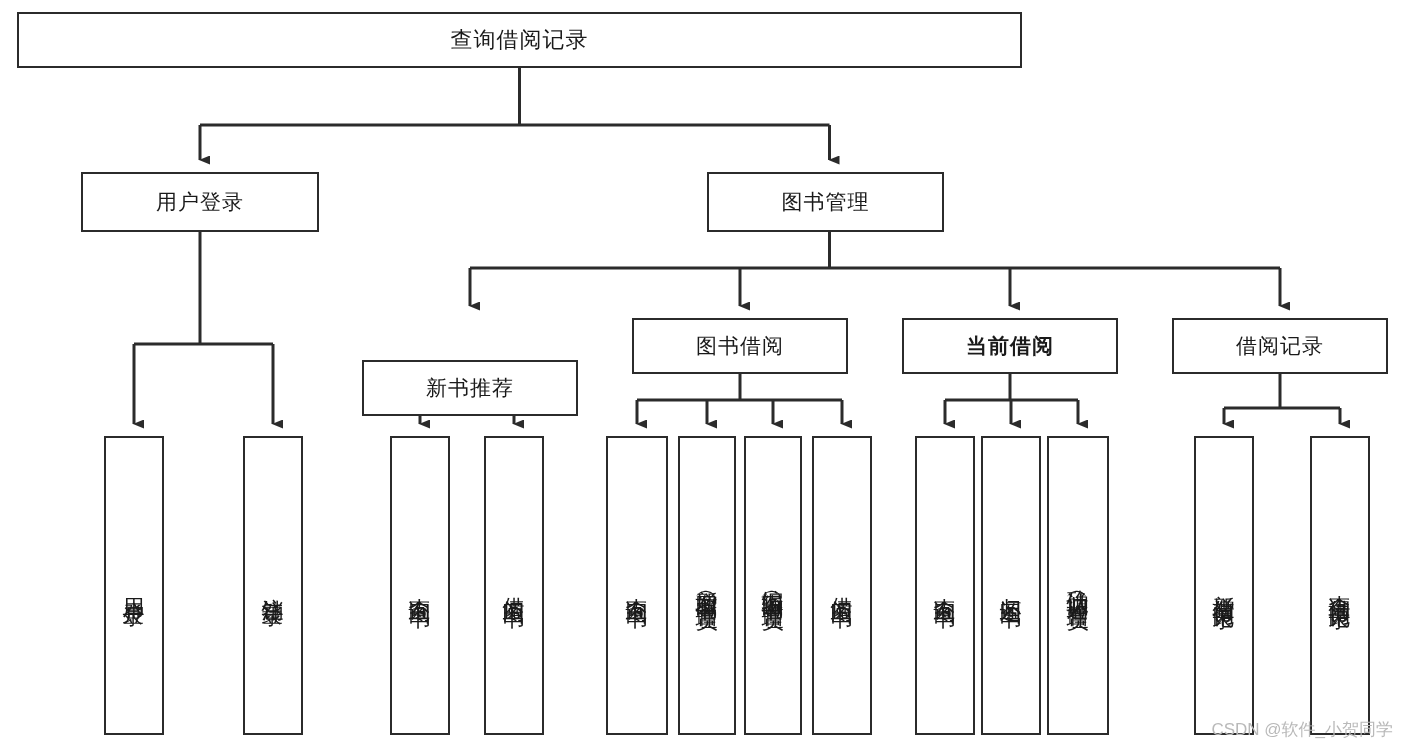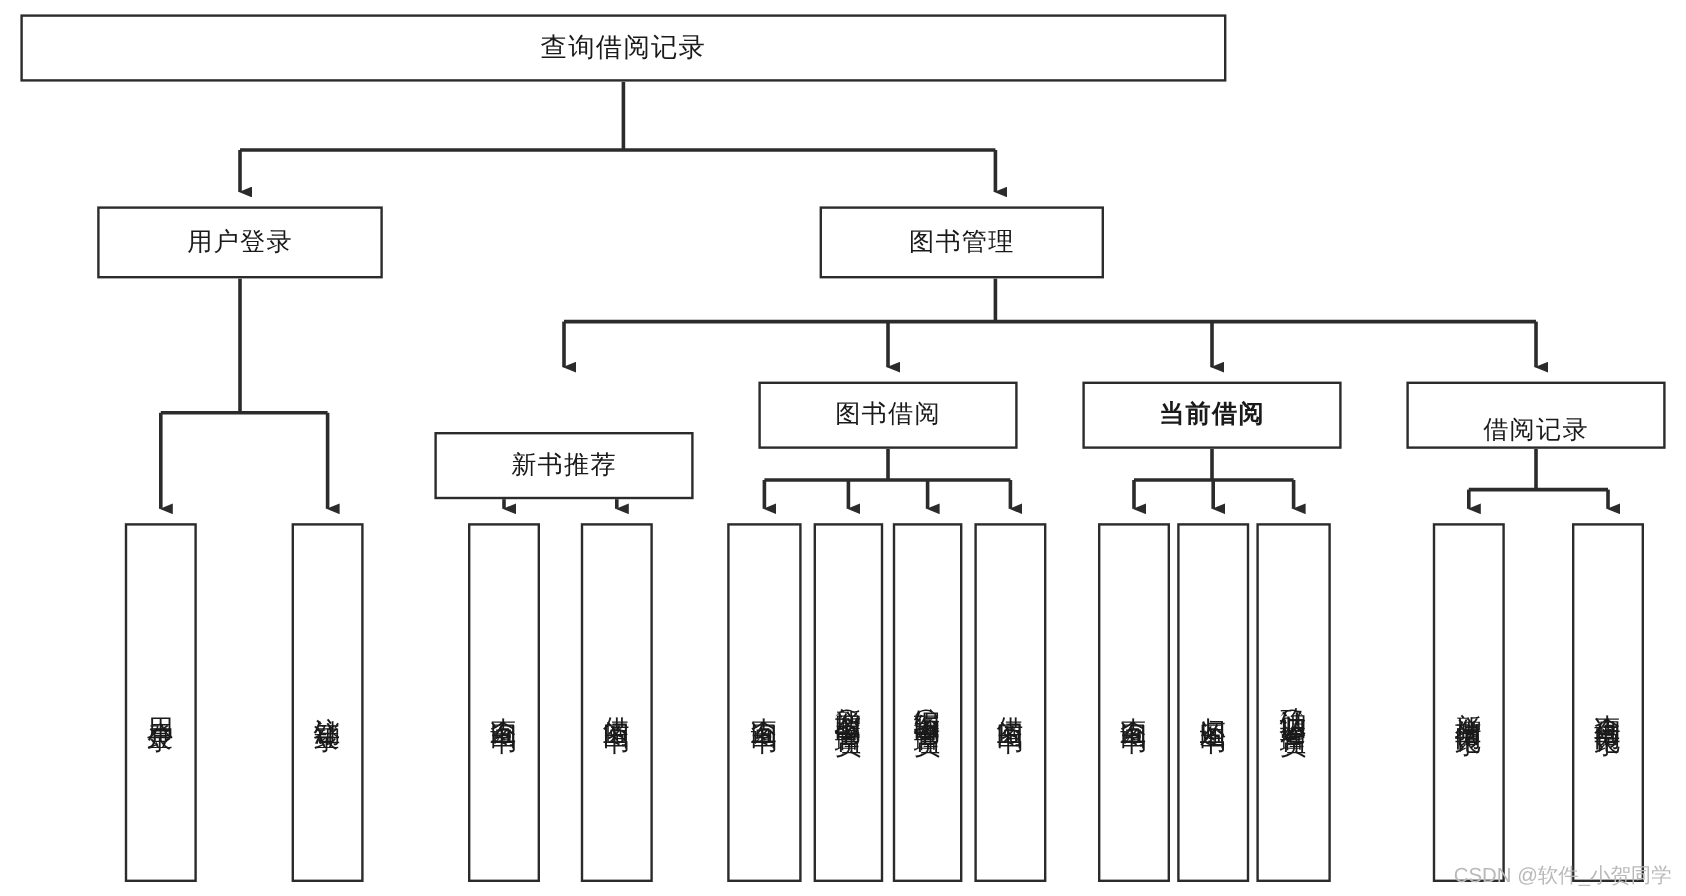--- a/index.html
+++ b/index.html
@@ -123,37 +123,37 @@
   </svg>
 
   <div class="node root horiz" style="left: 17px; top: 12px; width: 1005px; height: 56px;">
     <span class="node-label">查询借阅记录</span>
   </div>
 
   <div class="node horiz" style="left: 81px; top: 172px; width: 238px; height: 60px;">
     <span class="node-label">用户登录</span>
   </div>
 
-  <div class="node horiz" style="left: 683px; top: 172px; width: 237px; height: 60px;">
+  <div class="node horiz" style="left: 707px; top: 172px; width: 237px; height: 60px;">
     <span class="node-label">图书管理</span>
   </div>
 
   <div class="node horiz" style="left: 362px; top: 318px; width: 216px; height: 56px; margin-top: 42px;">
     <span class="node-label">新书推荐</span>
   </div>
 
   <div class="node horiz" style="left: 632px; top: 318px; width: 216px; height: 56px;">
     <span class="node-label">图书借阅</span>
   </div>
 
   <div class="node horiz" style="left: 902px; top: 318px; width: 216px; height: 56px; font-weight: bold;">
     <span class="node-label">当前借阅</span>
   </div>
 
-  <div class="node horiz" style="left: 1172px; top: 318px; width: 216px; height: 56px; align-items: flex-end;">
+  <div class="node horiz" style="left: 1172px; top: 318px; width: 216px; height: 56px;">
     <span class="node-label">借阅记录</span>
   </div>
 
   <div class="node vert" style="left: 104px; top: 436px; width: 60px; height: 299px;">
     <span class="node-label">用户登录</span>
   </div>
 
   <div class="node vert" style="left: 243px; top: 436px; width: 60px; height: 299px;">
     <span class="node-label">注销登录</span>
   </div>

